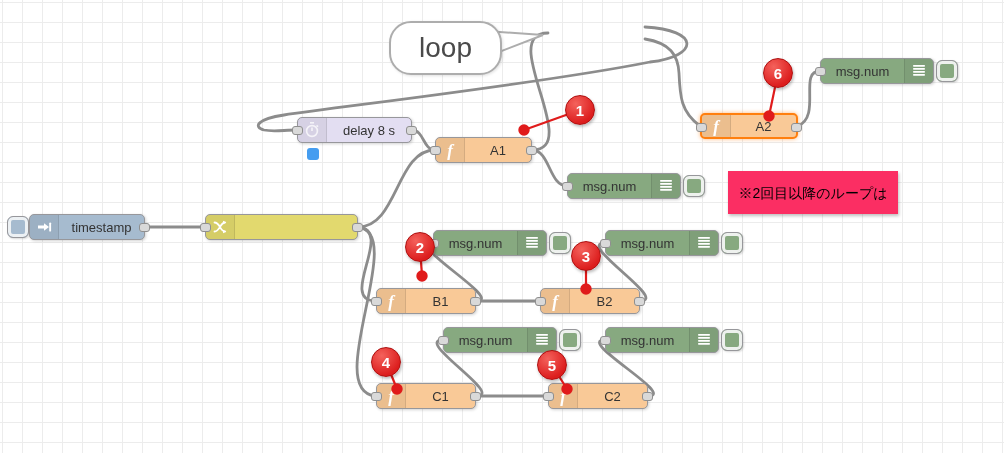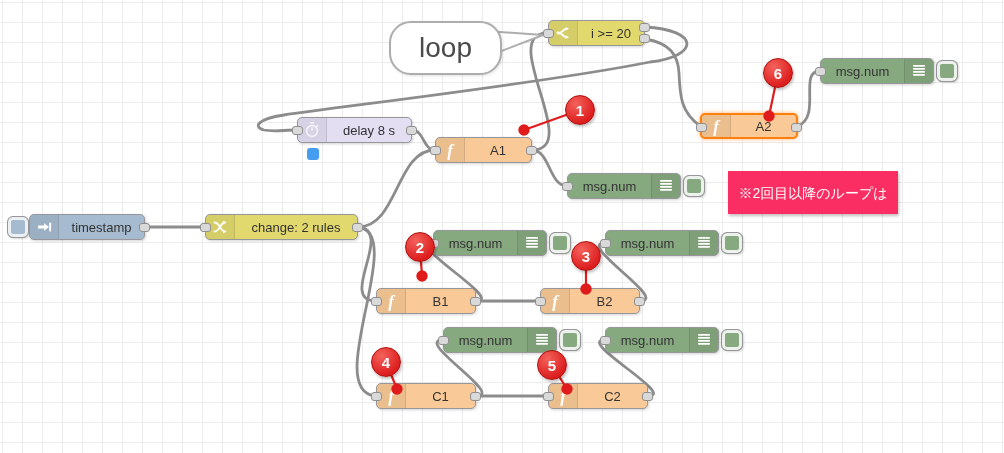--- a/index.html
+++ b/index.html
@@ -59,21 +59,21 @@
     box-shadow:1px 2px 3px rgba(0,0,0,.25);
   }
   .bubble{
     position:absolute;left:389px;top:21px;width:113px;height:54px;z-index:40;
     background:#fff;border:2px solid #adadad;border-radius:22px;box-sizing:border-box;
     display:flex;align-items:center;justify-content:center;
     color:#4a4a4a;font-size:28px;box-shadow:1px 1px 3px rgba(0,0,0,.12);
   }
   .comment{
     position:absolute;left:728px;top:171px;width:170px;height:43px;z-index:40;
-    background:#fb2e63;color:#ffffff;font-size:14px;line-height:20px;
+    background:#fb2e63;color:#000000;font-size:14px;line-height:20px;
     display:flex;flex-direction:column;align-items:center;justify-content:center;
     text-align:center;box-shadow:1px 2px 3px rgba(0,0,0,.25);
   }
 </style>
 </head>
 <body>
 
 <div id="canvas">
 
   <svg id="wires" class="layer">
@@ -110,54 +110,39 @@
   <div class="sidebtn btn-inject" style="left:7px;top:216px;"></div>
 
   <div class="node yellow" style="left:205px;top:214px;width:153px;">
     <div class="iconbox">
       <svg width="16" height="16" viewBox="0 0 16 16" stroke="#fff" stroke-width="1.8" fill="none" stroke-linecap="round">
           <path d="M2.5 3.5 C8 3.5 8 12.5 13 12.5 M2.5 12.5 C8 12.5 8 3.5 13 3.5"></path>
           <path d="M11 1.8 L14.3 3.5 L11 5.2" fill="#fff" stroke="none"></path>
           <path d="M11 10.8 L14.3 12.5 L11 14.2" fill="#fff" stroke="none"></path>
         </svg>
     </div>
-    <div class="nlabel">change: 2 rules</div>
     <span class="port p-in"></span>
     <span class="port p-out"></span>
   </div>
 
   <div class="node delaybg" style="left:297px;top:117px;width:115px;">
     <div class="iconbox">
       <svg width="18" height="18" viewBox="0 0 18 18" stroke="#fff" fill="none" stroke-width="1.6" opacity="0.75">
           <circle cx="9" cy="10" r="5.4"></circle>
           <path d="M9 10 L9 6.4"></path>
           <path d="M7 1.8 h4"></path>
           <path d="M13.6 4.4 l1.4 1.4"></path>
         </svg>
     </div>
     <div class="nlabel">delay 8 s</div>
     <span class="port p-in"></span>
     <span class="port p-out"></span>
   </div>
   <div class="status" style="left:307px;top:148px;"></div>
 
-  <div class="node yellow" style="left:548px;top:20px;width:97px;">
-    <div class="iconbox">
-      <svg width="16" height="16" viewBox="0 0 16 16" stroke="#fff" stroke-width="1.8" fill="none" stroke-linecap="round">
-          <circle cx="3" cy="8" r="1.4" fill="#fff" stroke="none"></circle>
-          <path d="M3.5 8 C8 8 7.5 3.8 11.5 3.8 M3.5 8 C8 8 7.5 12.2 11.5 12.2"></path>
-          <path d="M10.6 2 L14 3.8 L10.6 5.6" fill="#fff" stroke="none"></path>
-          <path d="M10.6 10.4 L14 12.2 L10.6 14" fill="#fff" stroke="none"></path>
-        </svg>
-    </div>
-    <div class="nlabel">i &gt;= 20</div>
-    <span class="port p-in"></span>
-    <span class="port p-out1"></span>
-    <span class="port p-out2"></span>
-  </div>
 
   <div class="node func" style="left:435px;top:137px;width:97px;">
     <div class="iconbox">
         <span class="ficon">f</span>
       </div>
     <div class="nlabel">A1</div>
     <span class="port p-in"></span>
     <span class="port p-out"></span>
   </div>
 

